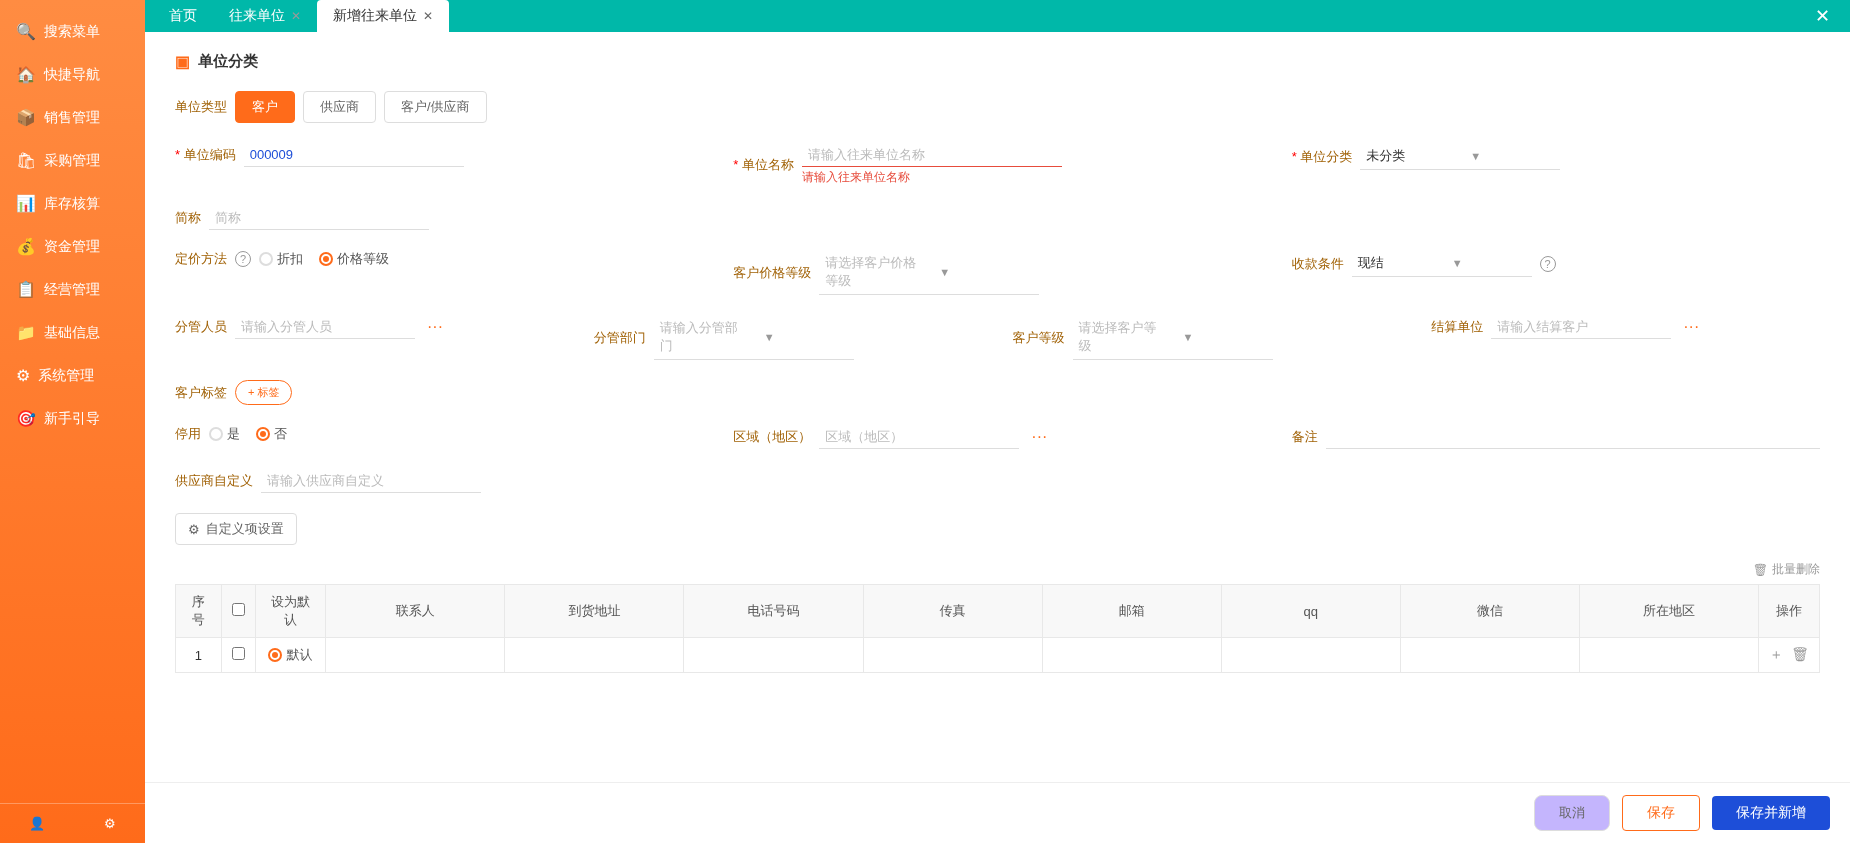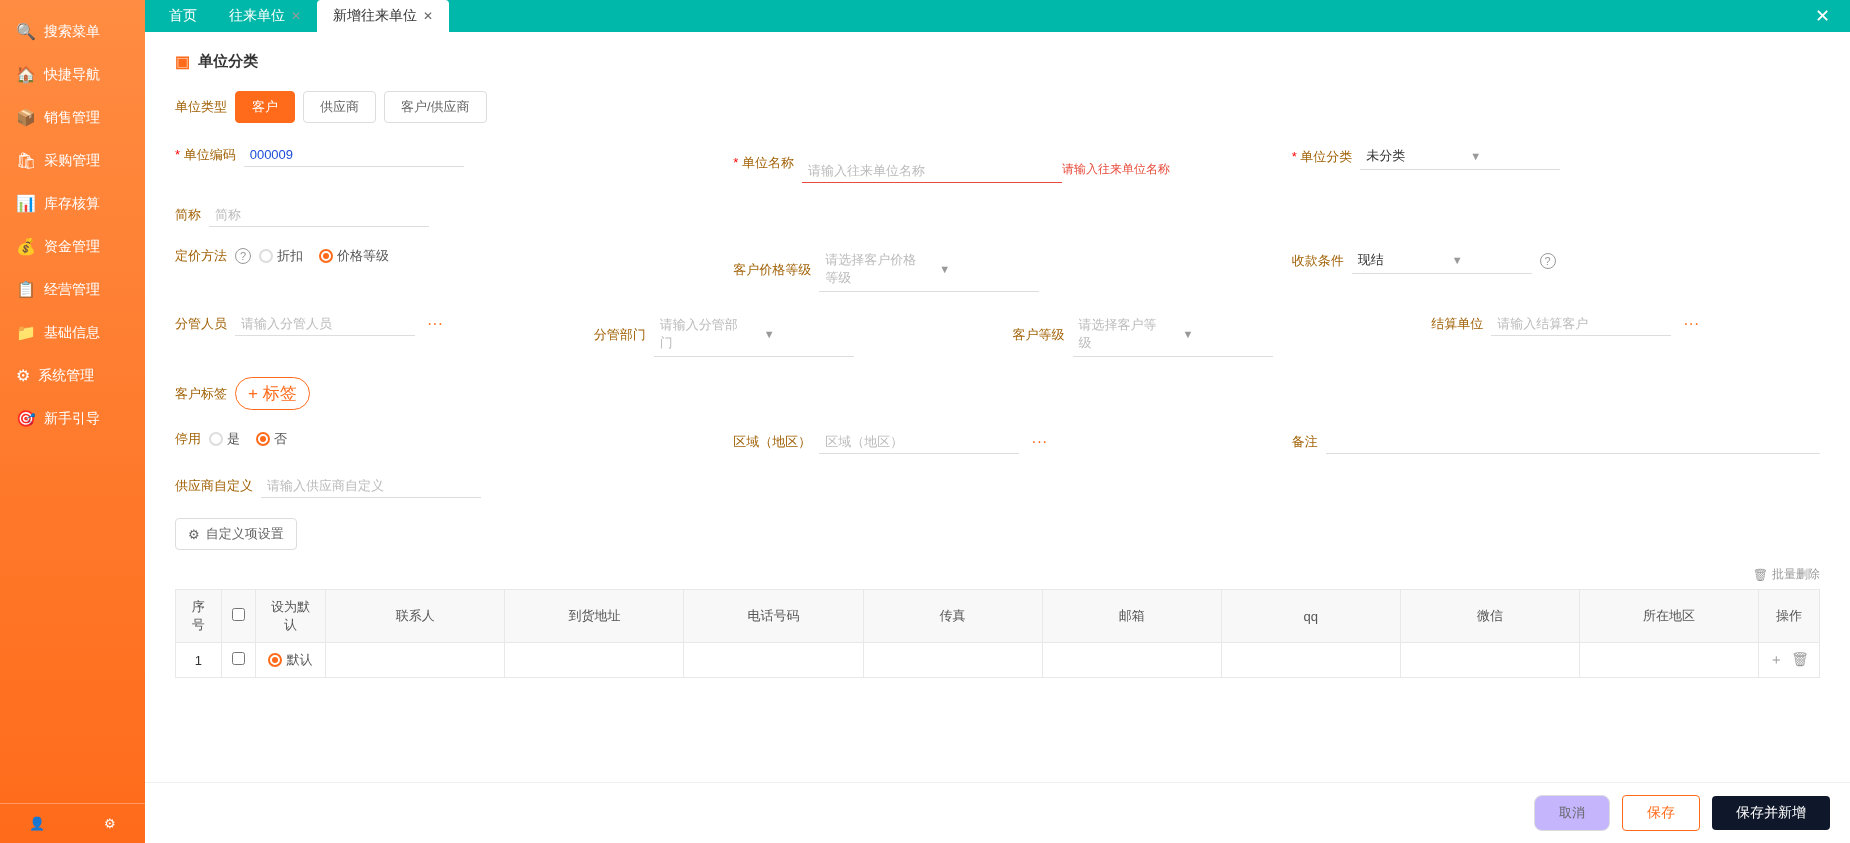--- a/index.html
+++ b/index.html
@@ -137,24 +137,23 @@
     }
     .form-input::placeholder { color: #bbb; }
     .form-input.error { border-bottom-color: #e74c3c; }
     .error-msg {
       color: #e74c3c;
       font-size: 12px;
       margin-top: 2px;
     }
     .input-wrapper {
       display: flex;
-      flex-direction: row;
+      flex-direction: column;
       flex: 1;
       min-width: 0;
-      margin-top: 16px;
     }
 
     
     .type-buttons {
       display: flex;
       gap: 8px;
     }
     .type-btn {
       padding: 6px 16px;
       border: 1px solid #ddd;
@@ -211,21 +210,21 @@
 
     
     .tag-btn {
       display: flex;
       align-items: center;
       gap: 4px;
       border: 1px solid #ff6b1a;
       border-radius: 20px;
       padding: 4px 12px;
       color: #ff6b1a;
-      font-size: 17px;
+      font-size: 11px;
       cursor: pointer;
       background: white;
     }
 
     
     .help-icon {
       width: 16px; height: 16px;
       border-radius: 50%;
       border: 1px solid #999;
       display: inline-flex;
@@ -317,21 +316,21 @@
       border-radius: 4px;
       background: white;
       color: #ff6b1a;
       font-size: 14px;
       cursor: pointer;
     }
     .btn-save-new {
       padding: 8px 24px;
       border: none;
       border-radius: 4px;
-      background: #0f172a;
+      background: #1d4ed8;
       color: white;
       font-size: 14px;
       cursor: pointer;
     }
 
     
     .row-actions { display: flex; gap: 8px; justify-content: center; }
     .row-action-btn { color: #999; cursor: pointer; font-size: 14px; }
 
     .form-row-gap { gap: 30px; }

